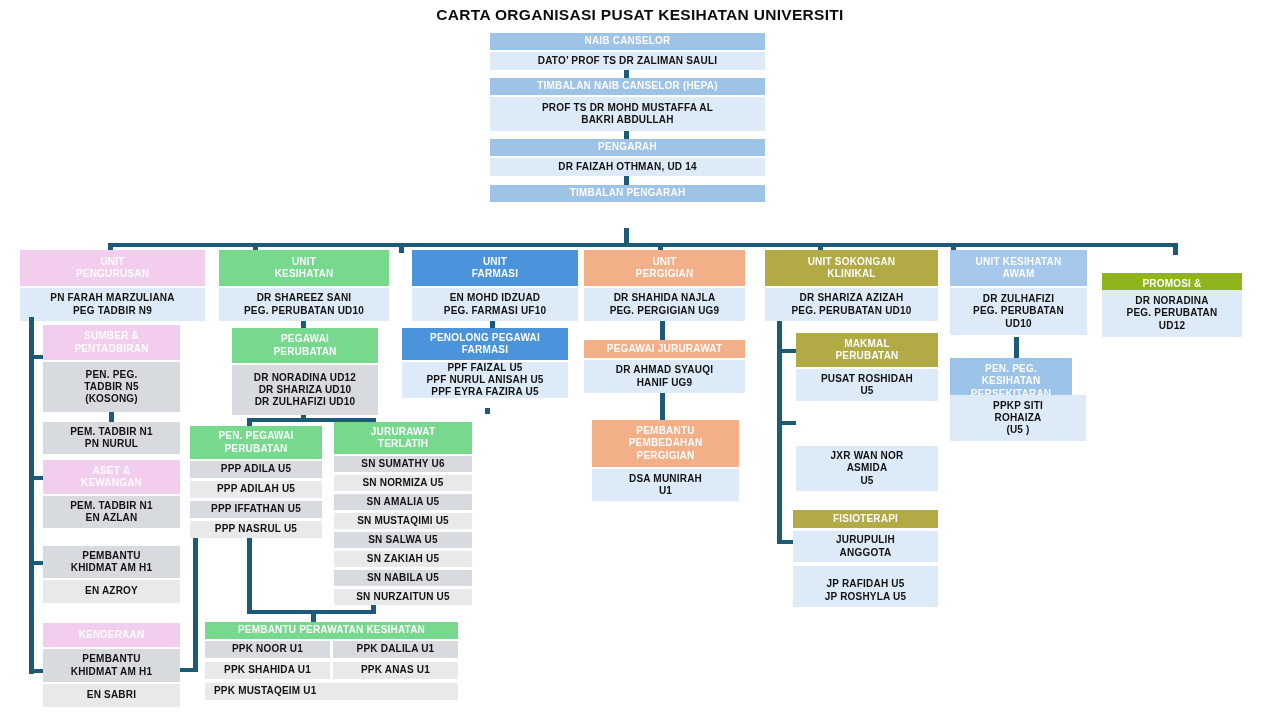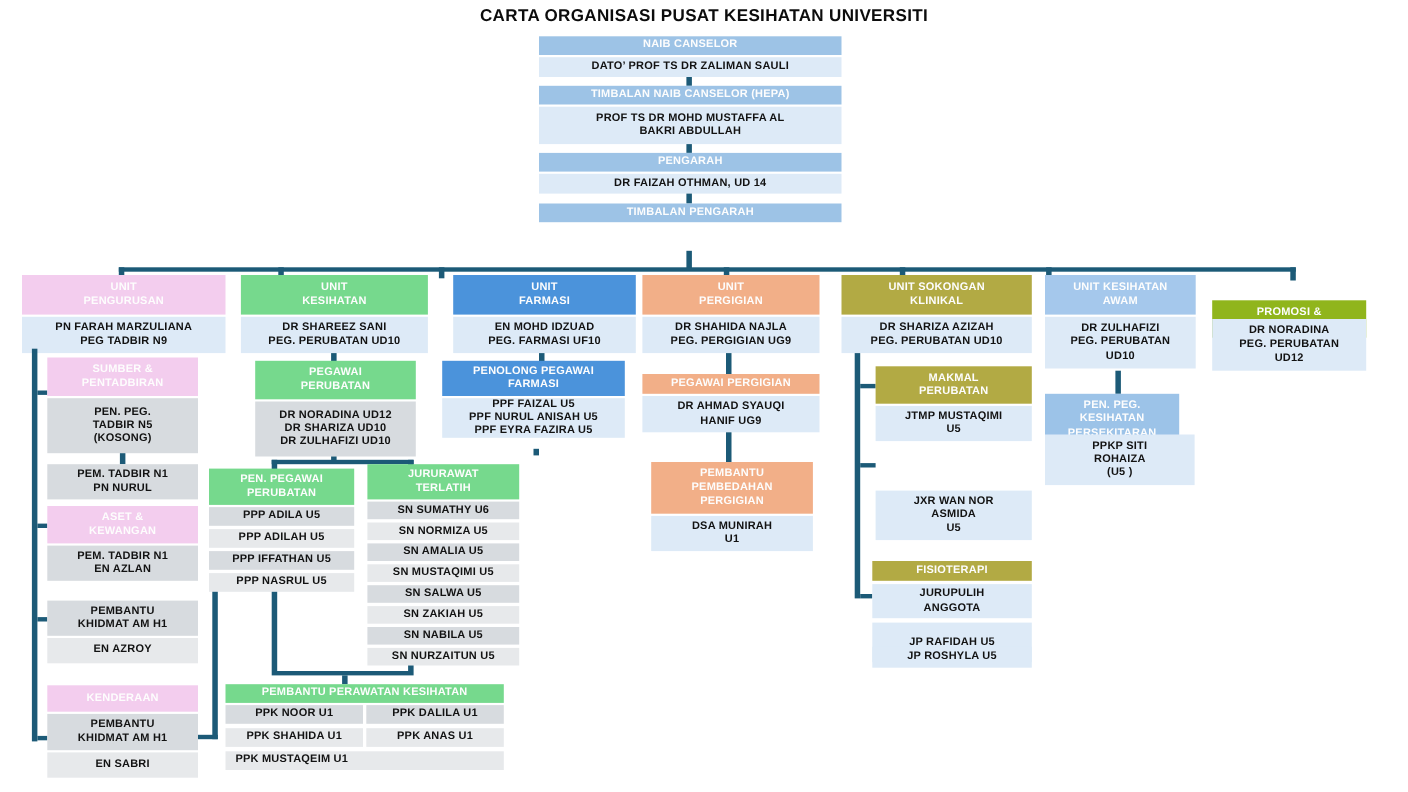--- a/index.html
+++ b/index.html
@@ -131,41 +131,41 @@
   <div class="b c-bblue" style="left:402px;top:362px;width:166px;height:36px">PPF FAIZAL U5
 PPF NURUL ANISAH U5
 PPF EYRA FAZIRA U5</div>
   <div class="ln" style="left:485px;top:408px;width:5px;height:6px"></div>
 
   <div class="b c-salmon w" style="left:584px;top:250px;width:161px;height:36px">UNIT
 PERGIGIAN</div>
   <div class="b c-bblue" style="left:584px;top:288px;width:161px;height:33px">DR SHAHIDA NAJLA
 PEG. PERGIGIAN UG9</div>
   <div class="ln" style="left:660px;top:321px;width:5px;height:19px"></div>
-  <div class="b c-salmon w" style="left:584px;top:340px;width:161px;height:18px">PEGAWAI PERGIGIAN</div>
+  <div class="b c-salmon w" style="left:584px;top:340px;width:161px;height:18px">PEGAWAI JURURAWAT</div>
   <div class="b c-bblue" style="left:584px;top:360px;width:161px;height:33px">DR AHMAD SYAUQI
 HANIF UG9</div>
   <div class="ln" style="left:660px;top:393px;width:5px;height:27px"></div>
   <div class="b c-salmon w" style="left:592px;top:420px;width:147px;height:47px">PEMBANTU
 PEMBEDAHAN
 PERGIGIAN</div>
   <div class="b c-bblue" style="left:592px;top:469px;width:147px;height:32px">DSA MUNIRAH
 U1</div>
 
   <div class="b c-olive w" style="left:765px;top:250px;width:173px;height:36px">UNIT SOKONGAN
 KLINIKAL</div>
   <div class="b c-bblue" style="left:765px;top:288px;width:173px;height:33px">DR SHARIZA AZIZAH
 PEG. PERUBATAN UD10</div>
   <div class="ln" style="left:777px;top:321px;width:5px;height:223px"></div>
   <div class="ln" style="left:782px;top:349px;width:14px;height:4px"></div>
   <div class="ln" style="left:782px;top:421px;width:14px;height:4px"></div>
   <div class="ln" style="left:782px;top:540px;width:11px;height:4px"></div>
   <div class="b c-olive w" style="left:796px;top:333px;width:142px;height:34px">MAKMAL
 PERUBATAN</div>
-  <div class="b c-bblue" style="left:796px;top:369px;width:142px;height:32px">JTMP MUSTAQIMI
+  <div class="b c-bblue" style="left:796px;top:369px;width:142px;height:32px">PUSAT ROSHIDAH
 U5</div>
   <div class="b c-bblue" style="left:796px;top:446px;width:142px;height:45px">JXR WAN NOR
 ASMIDA
 U5</div>
   <div class="b c-olive w" style="left:793px;top:510px;width:145px;height:18px">FISIOTERAPI</div>
   <div class="b c-bblue" style="left:793px;top:531px;width:145px;height:31px">JURUPULIH
 ANGGOTA</div>
   <div class="b c-bblue" style="left:793px;top:566px;width:145px;height:36px">JP RAFIDAH U5</div>
   <div class="b c-bblue" style="left:793px;top:588px;width:145px;height:19px">JP ROSHYLA U5</div>
 

